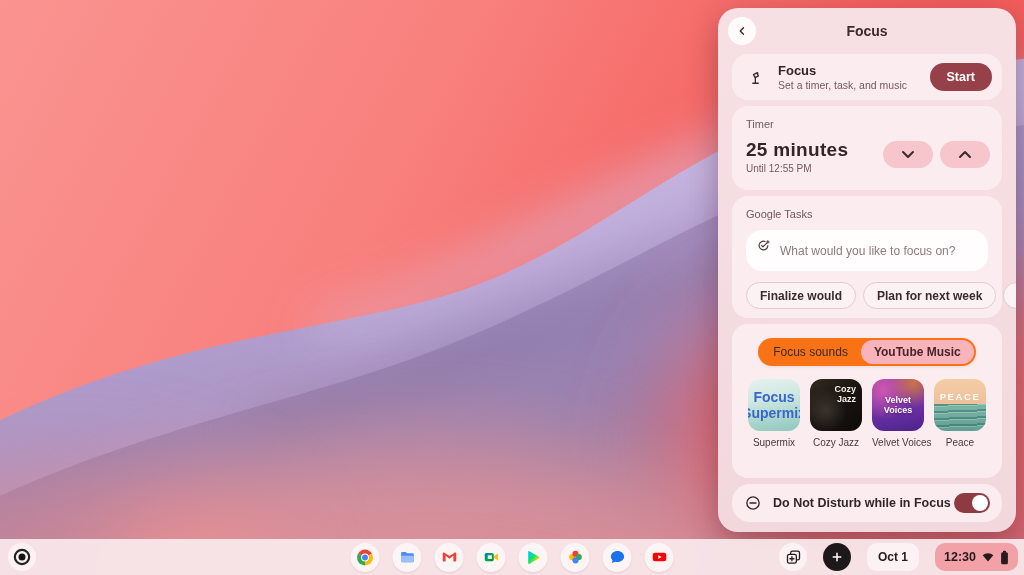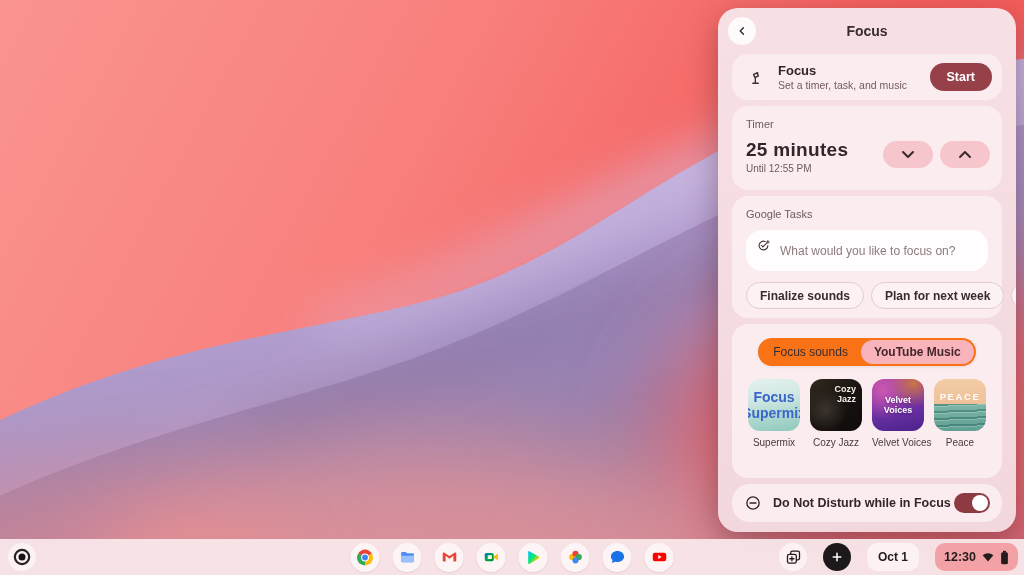--- a/index.html
+++ b/index.html
@@ -189,21 +189,21 @@
 
     <div class="card card-tasks">
       <div class="section-label">Google Tasks</div>
       <div class="input-wrap">
         <svg class="input-icon" width="15" height="15" viewBox="0 0 24 24">
           <path d="M19 12a7 7 0 1 1-4.5-6.5 M8.8 11.8l2.3 2.3 5.6-5.6 M19 4.2v4.2 M16.9 6.3h4.2" fill="none" stroke="#4a383b" stroke-width="1.8" stroke-linecap="round" stroke-linejoin="round"></path>
         </svg>
         <input class="task-input" type="text" placeholder="What would you like to focus on?" style="">
       </div>
       <div class="chips">
-        <div class="chip">Finalize sounds</div>
+        <div class="chip">Finalize would</div>
         <div class="chip">Plan for next week</div>
         <div class="chip" style="min-width:78px;">Pla</div>
       </div>
     </div>
 
     <div class="card card-music">
       <div class="seg">
         <div class="seg-btn">Focus sounds</div>
         <div class="seg-btn active">YouTube Music</div>
       </div>

